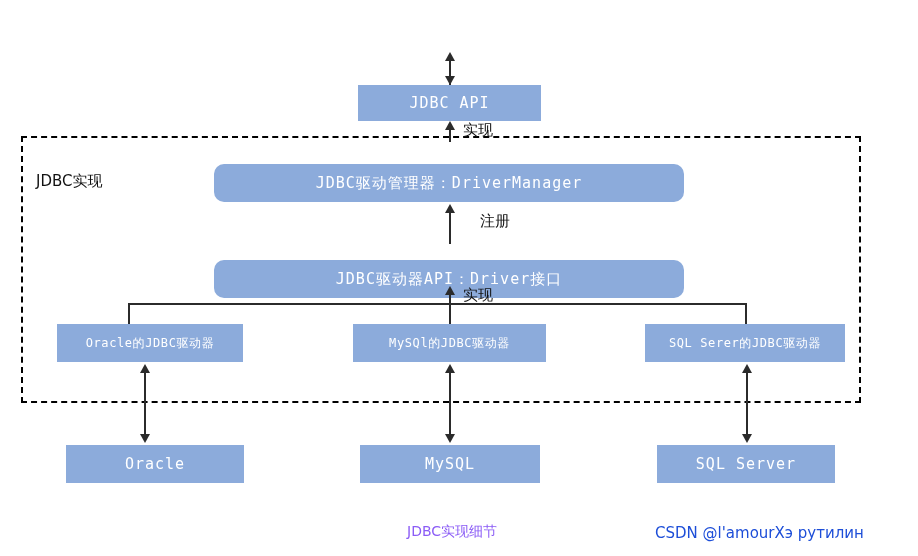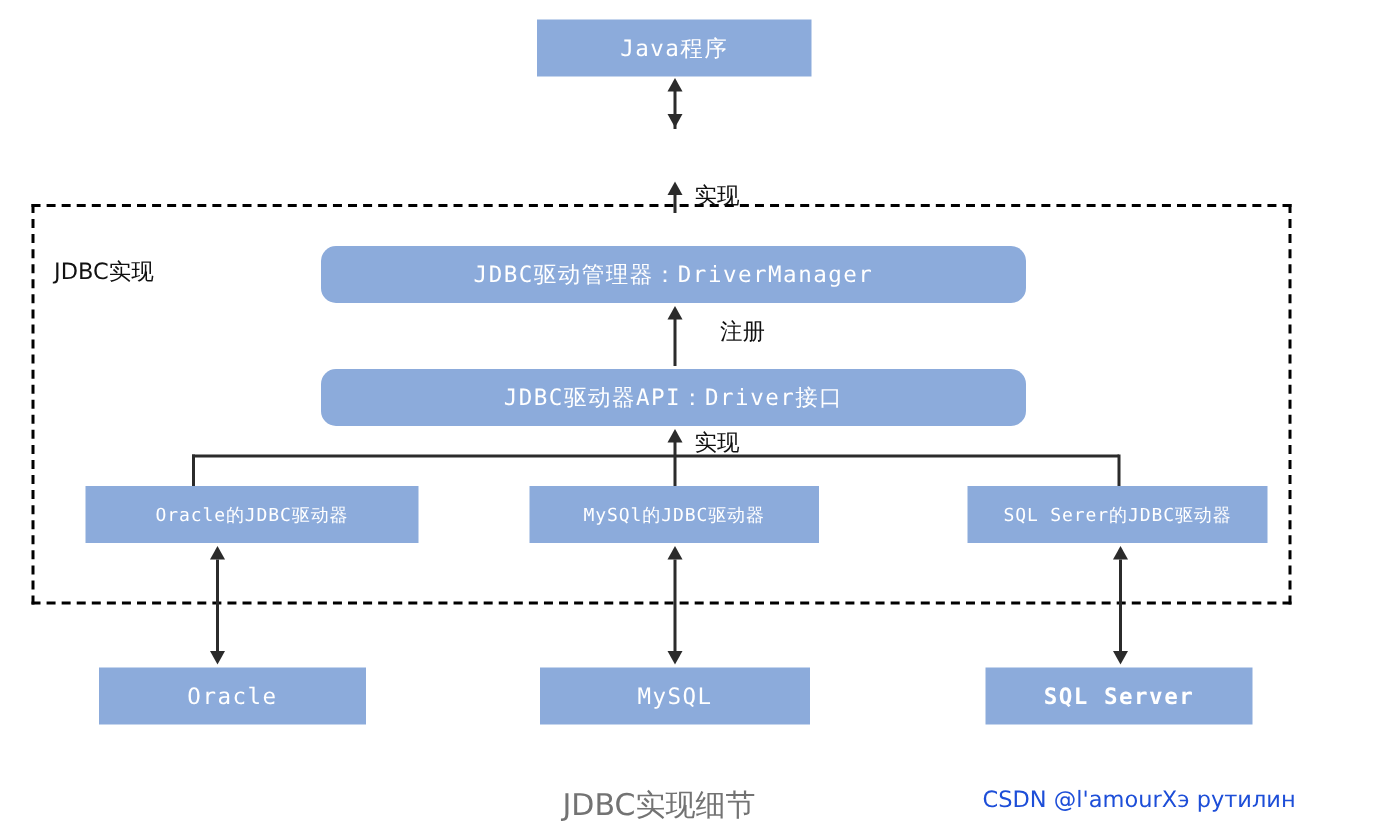--- a/index.html
+++ b/index.html
@@ -64,83 +64,84 @@
     font-family:"DejaVu Sans","Liberation Sans",sans-serif;
     font-size:15px;
     color:#111111;
     white-space:nowrap;
   }
 
   
   .caption{
     position:absolute;
     font-family:"DejaVu Sans","Liberation Sans",sans-serif;
-    font-size:20px;
-    color:#737373;
+    font-size:14px;
+    color:#8b5cf6;
     white-space:nowrap;
+    margin-left:32px;
   }
   .watermark{
     position:absolute;
     font-family:"DejaVu Sans","Liberation Sans",sans-serif;
     font-size:15px;
     color:#1d4ed8;
     white-space:nowrap;
   }
 </style>
 </head>
 <body>
 
 <div id="stage">
 
   <div class="dashed-region" style="left:21px;top:136px;width:840px;height:267px;"></div>
   <div class="region-label" style="left:36px;top:172px;">JDBC实现</div>
 
-  <div class="box big" style="left:358px;top:13px;width:183px;height:38px;">Java程序</div>
 
   <div class="vline" style="left:449px;top:60px;height:26px;"></div>
   <div class="arrowhead arr-up" style="left:445px;top:52px;"></div>
   <div class="arrowhead arr-down" style="left:445px;top:76px;"></div>
 
+  <div class="box big" style="left:358px;top:85px;width:183px;height:36px;">JDBC API</div>
 
   <div class="vline" style="left:449px;top:128px;height:14px;"></div>
   <div class="arrowhead arr-up" style="left:445px;top:121px;"></div>
   <div class="edge-label" style="left:463px;top:121px;">实现</div>
 
   <div class="box med" style="left:214px;top:164px;width:470px;height:38px;">JDBC驱动管理器：DriverManager</div>
 
   <div class="vline" style="left:449px;top:212px;height:32px;"></div>
   <div class="arrowhead arr-up" style="left:445px;top:204px;"></div>
   <div class="edge-label" style="left:480px;top:212px;">注册</div>
 
-  <div class="box med" style="left:214px;top:246px;width:470px;height:38px;">JDBC驱动器API：Driver接口</div>
+  <div class="box med" style="left:214px;top:260px;width:470px;height:38px;">JDBC驱动器API：Driver接口</div>
 
   <div class="arrowhead arr-up" style="left:445px;top:286px;"></div>
   <div class="edge-label" style="left:463px;top:286px;">实现</div>
   <div class="vline" style="left:449px;top:294px;height:30px;"></div>
 
   <div class="hline" style="left:128px;top:303px;width:618px;"></div>
   <div class="vline" style="left:128px;top:303px;height:21px;"></div>
   <div class="vline" style="left:745px;top:303px;height:21px;"></div>
 
-  <div class="box small" style="left:57px;top:324px;width:222px;height:38px;">Oracle的JDBC驱动器</div>
+  <div class="box small" style="left:57px;top:324px;width:186px;height:38px;">Oracle的JDBC驱动器</div>
   <div class="box small" style="left:645px;top:324px;width:200px;height:38px;">SQL Serer的JDBC驱动器</div>
   <div class="box small" style="left:353px;top:324px;width:193px;height:38px;">MySQl的JDBC驱动器</div>
 
   <div class="vline" style="left:144px;top:373px;height:62px;"></div>
   <div class="arrowhead arr-up" style="left:140px;top:364px;"></div>
   <div class="arrowhead arr-down" style="left:140px;top:434px;"></div>
 
   <div class="vline" style="left:449px;top:373px;height:62px;"></div>
   <div class="arrowhead arr-up" style="left:445px;top:364px;"></div>
   <div class="arrowhead arr-down" style="left:445px;top:434px;"></div>
 
   <div class="vline" style="left:746px;top:373px;height:62px;"></div>
   <div class="arrowhead arr-up" style="left:742px;top:364px;"></div>
   <div class="arrowhead arr-down" style="left:742px;top:434px;"></div>
 
   <div class="box big" style="left:360px;top:445px;width:180px;height:38px;">MySQL</div>
   <div class="box big" style="left:66px;top:445px;width:178px;height:38px;">Oracle</div>
-  <div class="box big" style="left:657px;top:445px;width:178px;height:38px;font-weight:bold;">SQL Server</div>
+  <div class="box big" style="left:657px;top:445px;width:178px;height:38px;">SQL Server</div>
 
   <div class="caption" style="left:375px;top:523px;">JDBC实现细节</div>
   <div class="watermark" style="left:655px;top:524px;">CSDN @l'amourXэ рутилин</div>
 
 </div>
 
 </body></html>

